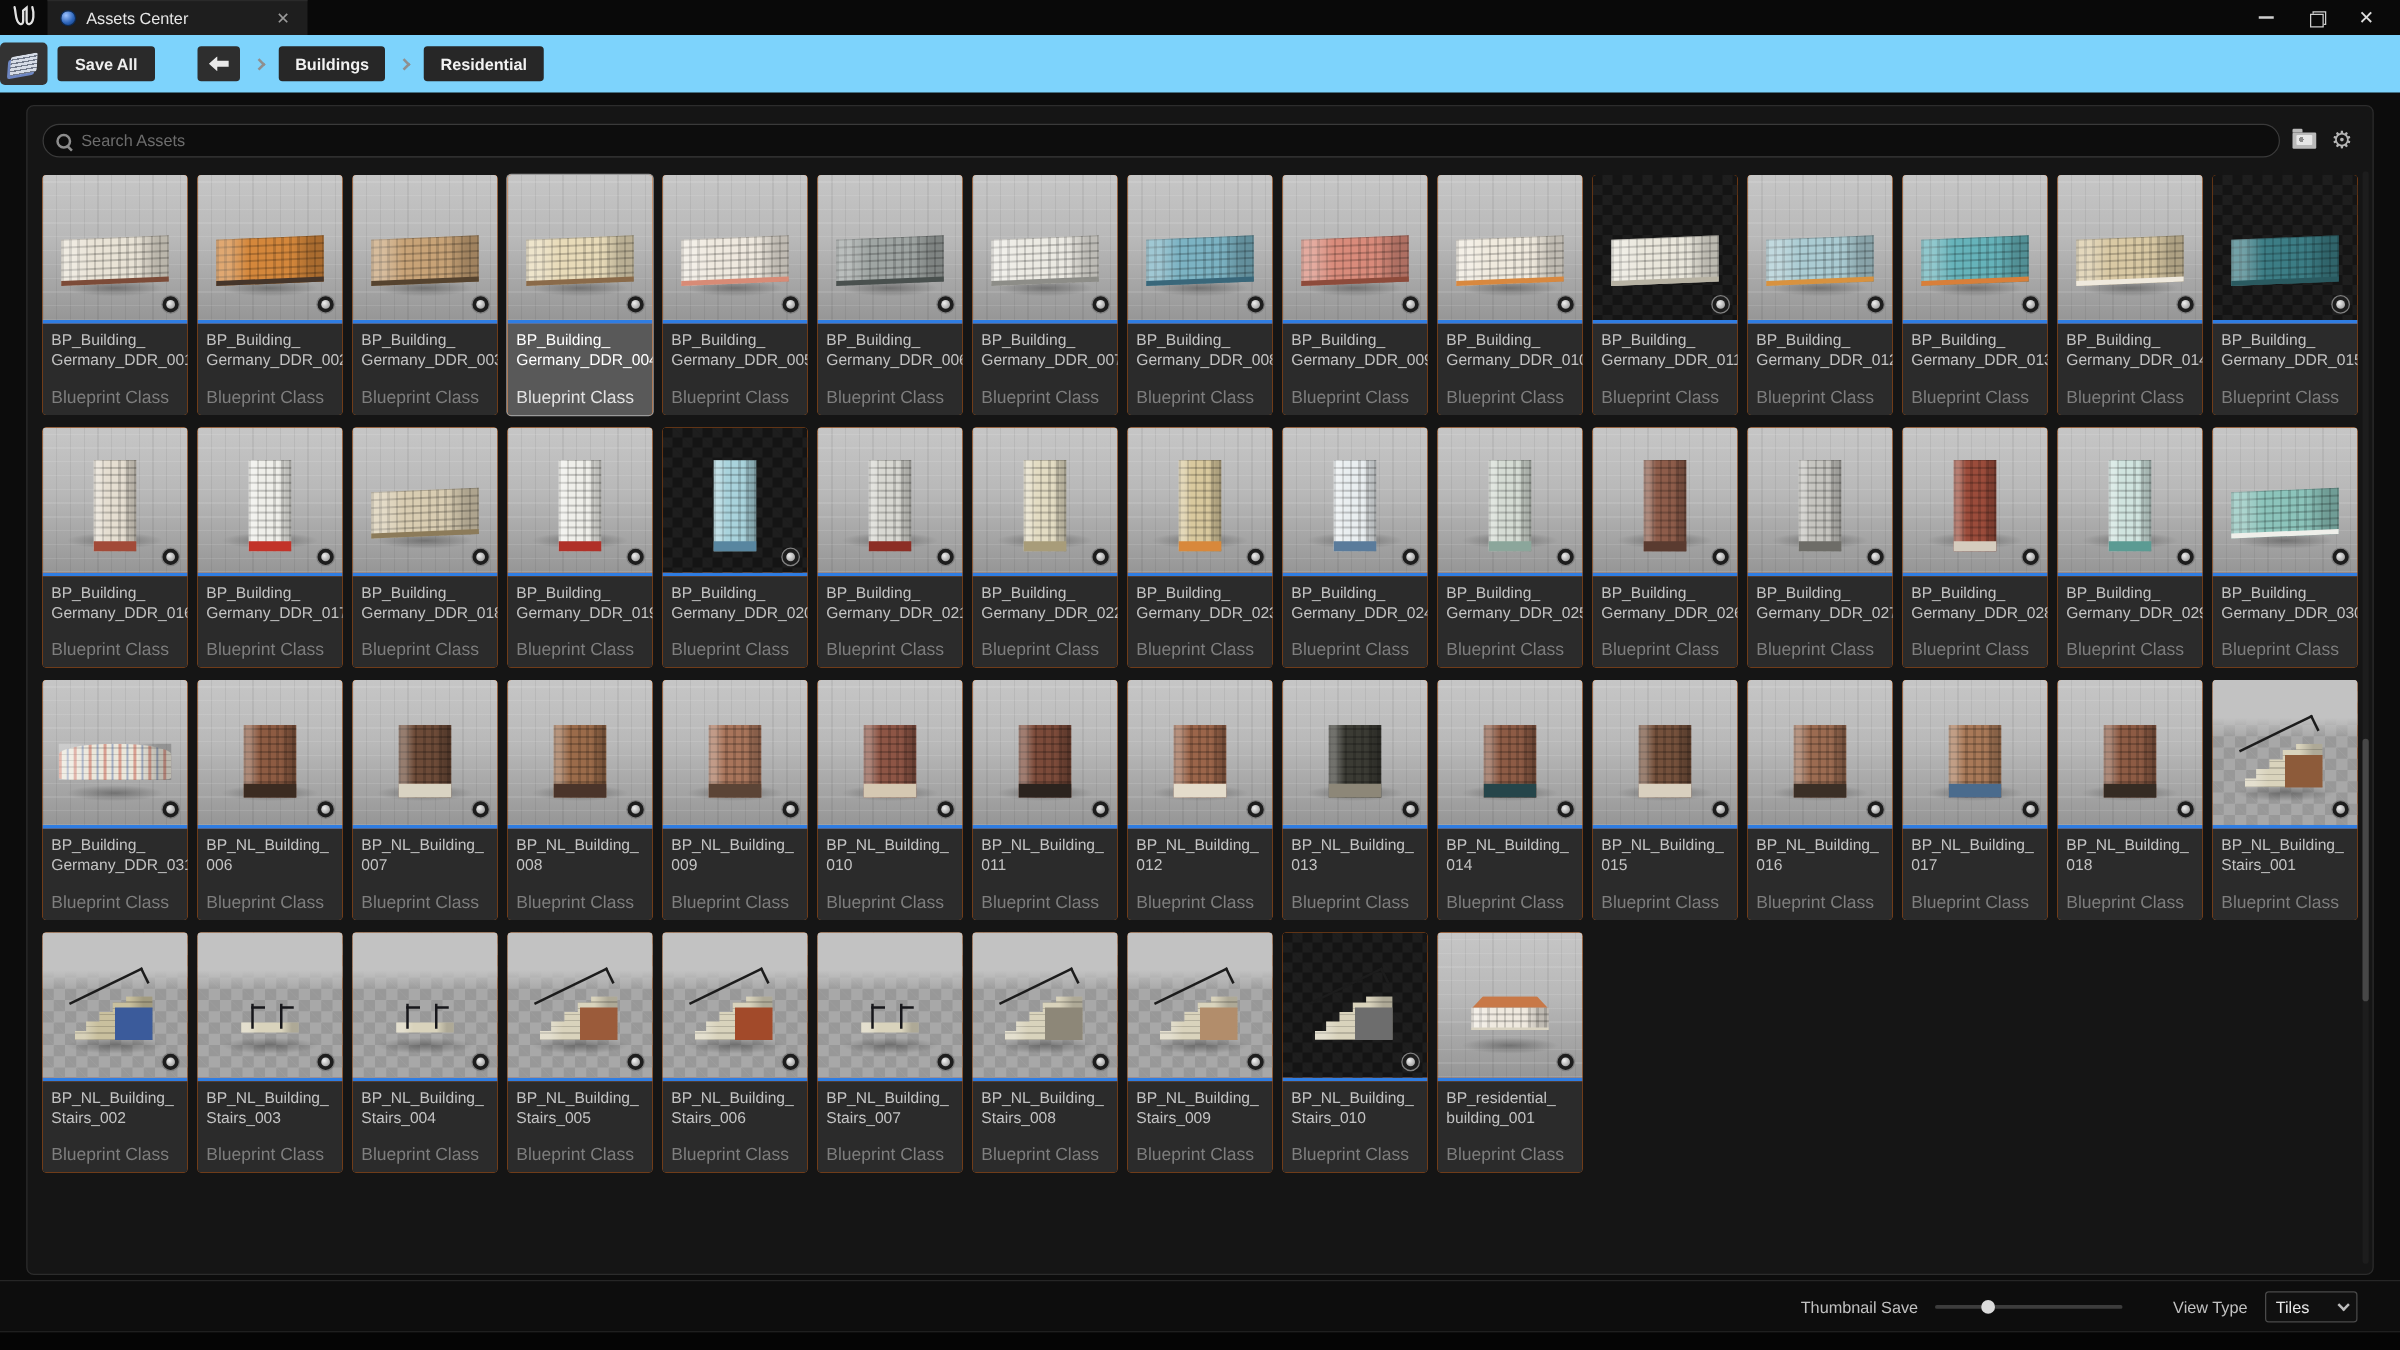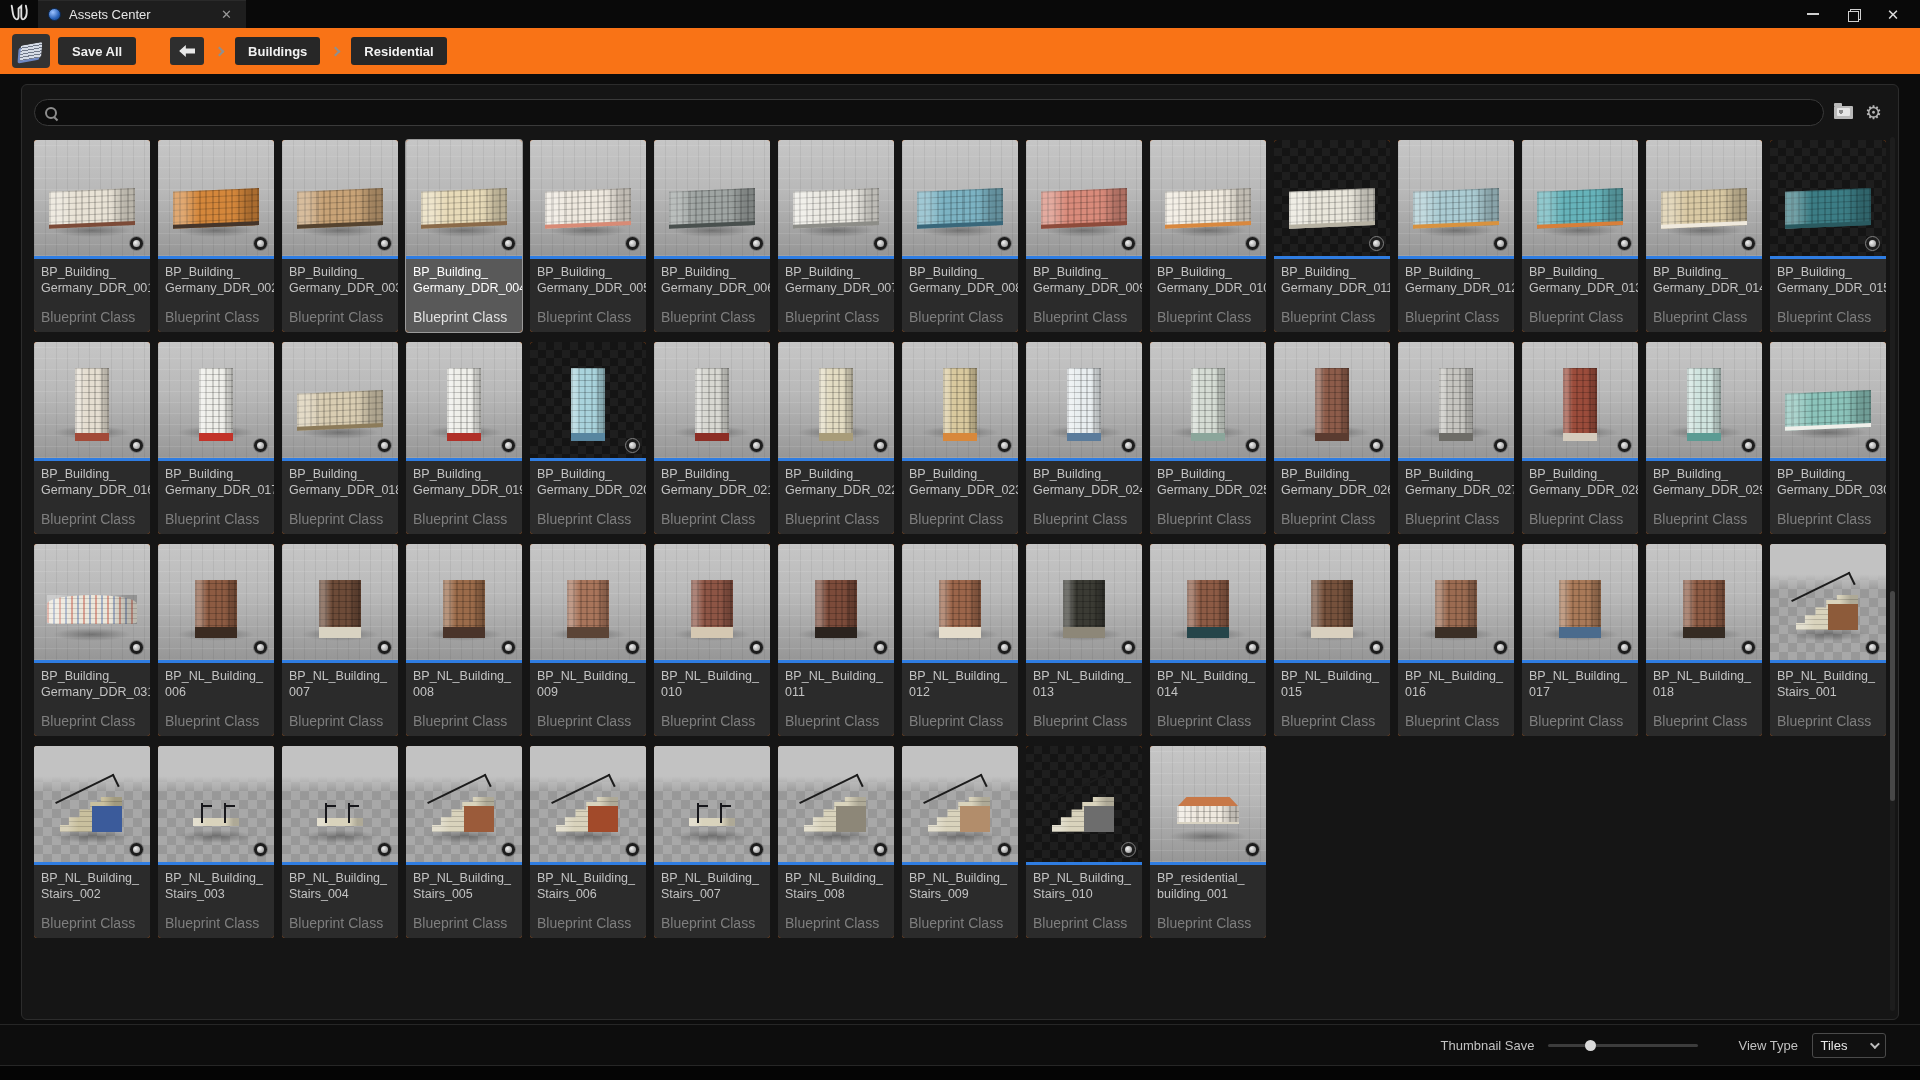--- a/index.html
+++ b/index.html
@@ -24,21 +24,21 @@
   .ic-min { width:12px; height:0; border-bottom:2px solid #cfcfcf; }
   .ic-restore { position:relative; width:11px; height:11px; }
   .ic-restore::before { content:""; position:absolute; left:2px; top:0; width:9px; height:9px;
                         border:1.5px solid #cfcfcf; }
   .ic-restore::after { content:""; position:absolute; left:0; top:2px; width:9px; height:9px;
                        border:1.5px solid #cfcfcf; background:#090909; }
   .ic-close { font-size:15px; color:#dcdcdc; line-height:1; }
 
   
   .toolbar { position:absolute; left:0; top:28px; right:0; height:46px; display:flex;
-             align-items:center; gap:8px; padding:0 12px; background:#f97316; }
+             align-items:center; gap:8px; padding:0 0; background:#7dd3fc; }
   .tool-iconbtn { width:38px; height:34px; background:#333333; border-radius:4px;
                   display:flex; align-items:center; justify-content:center; }
   .kbd-icon { width:22px; height:15px; background:#d6dce6; border-radius:2px;
               transform:rotate(-10deg) skewX(-14deg);
               background-image:repeating-linear-gradient(0deg, rgba(30,40,60,.55) 0 1px, transparent 1px 3px);
               box-shadow:-2px 2px 0 0 #6d86c2; }
   .btn { height:28px; background:#2a2a2a; border-radius:3px; color:#efefef; font-size:13px;
          font-weight:bold; display:flex; align-items:center; padding:0 14px; cursor:pointer; }
   .back-btn { width:34px; height:28px; background:#2e2e2e; border-radius:3px; display:flex;
               align-items:center; justify-content:center; margin-left:26px; cursor:pointer; }
@@ -214,20 +214,21 @@
   <span class="crumb-sep"></span>
   <div class="crumb">Buildings</div>
   <span class="crumb-sep"></span>
   <div class="crumb">Residential</div>
 </div>
 
 <div class="panel">
   <div class="search-row">
     <div class="search-pill">
       <span class="mag"></span>
+      <input type="text" placeholder="Search Assets" style="">
     </div>
     <div class="search-icons">
       <span class="folder-ic"></span>
       <span class="gear-ic">⚙</span>
     </div>
   </div>
 
   <div class="asset-grid" id="asset-grid">
   <div class="tile">
     <div class="thumb bg-grid k-slab" style="--c: #e9e3d6; --c2: #7c4b38;">

